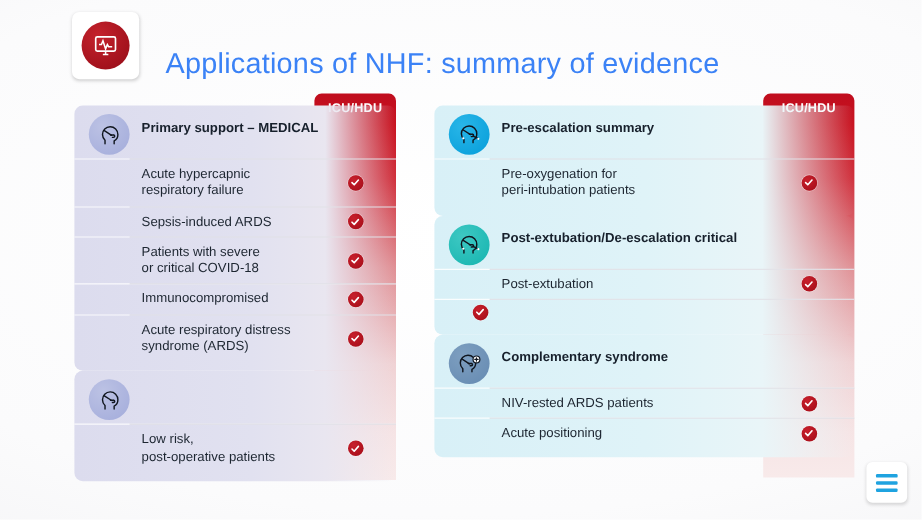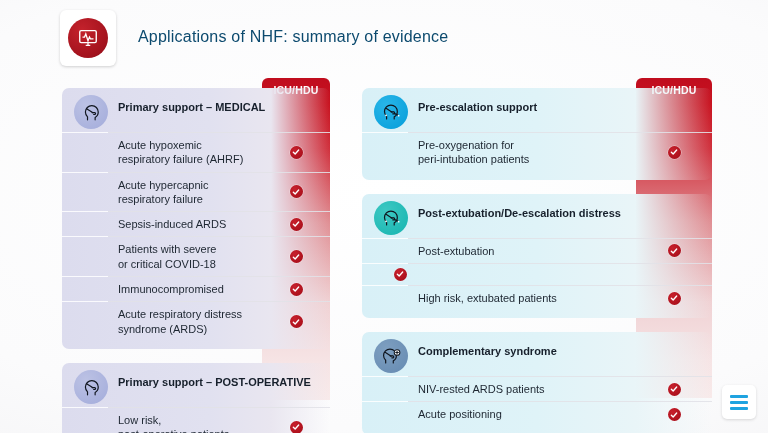--- a/index.html
+++ b/index.html
@@ -30,24 +30,24 @@
   .logo-circle {
     width: 40px; height: 40px;
     border-radius: 50%;
     background: radial-gradient(circle at 35% 30%, #c4222c 0%, #a3121d 70%, #8e0f19 100%);
     display: flex; align-items: center; justify-content: center;
   }
 
   
   .deck-title {
     position: absolute;
-    left: 138px; top: 28px;
-    font-size: 16px;
+    left: 138px; top: 40px;
+    font-size: 24px;
     font-weight: 400;
-    color: #0c4a6e;
+    color: #3b82f6;
     letter-spacing: .2px;
     white-space: nowrap;
   }
 
   
   .col {
     position: absolute;
     top: 88px;
     width: 270px;
   }
@@ -74,21 +74,20 @@
     font-weight: bold;
     text-align: center;
     padding-top: 6px;
     letter-spacing: .2px;
   }
 
   
   .card {
     position: relative;
     border-radius: 7px;
-    margin-bottom: 14px;
     padding: 9px 0 8px 0;
     z-index: 2;
     background: transparent;
   }
   .card::before {
     content: "";
     position: absolute; inset: 0;
     border-radius: 7px;
     z-index: -1;
   }
@@ -214,31 +213,20 @@
       <div class="icon-circle ic-lav">
         <svg width="22" height="22" viewBox="0 0 24 24" fill="none" stroke="#10161f" stroke-width="1.3" stroke-linecap="round" stroke-linejoin="round">
           <path d="M16.5 20.5v-2.6c2-1 3.4-3.2 3.4-5.8 0-4-3.1-7.1-7-7.1s-7 3.2-7 7.1c0 2.1.9 3.9 2.3 5.2v3.2"></path>
           <path d="M13.2 12.6h2.6M16 12.6c.6 0 1 .5 1 1.1 0 .6-.5 1-1.1 1h-1"></path>
           <path d="M7.6 8.6l6.6 4.2"></path>
         </svg>
       </div>
       <div class="card-title">Primary support – MEDICAL</div>
     </div>
     <div class="row">
-      <div class="row-label">Acute hypoxemic
-respiratory failure (AHRF)</div>
-      <div class="row-mark">
-          <div class="check">
-            <svg width="8" height="8" viewBox="0 0 24 24" fill="none" stroke="#fff" stroke-width="4" stroke-linecap="round" stroke-linejoin="round">
-              <path d="M4 12.5l5.5 5.5L20 6"></path>
-            </svg>
-          </div>
-        </div>
-    </div>
-    <div class="row">
       <div class="row-label">Acute hypercapnic
 respiratory failure</div>
       <div class="row-mark">
           <div class="check">
             <svg width="8" height="8" viewBox="0 0 24 24" fill="none" stroke="#fff" stroke-width="4" stroke-linecap="round" stroke-linejoin="round">
               <path d="M4 12.5l5.5 5.5L20 6"></path>
             </svg>
           </div>
         </div>
     </div>
@@ -288,21 +276,20 @@
 
   <div class="card card-lav">
     <div class="card-head">
       <div class="icon-circle ic-lav">
         <svg width="22" height="22" viewBox="0 0 24 24" fill="none" stroke="#10161f" stroke-width="1.3" stroke-linecap="round" stroke-linejoin="round">
           <path d="M16.5 20.5v-2.6c2-1 3.4-3.2 3.4-5.8 0-4-3.1-7.1-7-7.1s-7 3.2-7 7.1c0 2.1.9 3.9 2.3 5.2v3.2"></path>
           <path d="M13.2 12.6h2.6M16 12.6c.6 0 1 .5 1 1.1 0 .6-.5 1-1.1 1h-1"></path>
           <path d="M7.6 8.6l6.6 4.2"></path>
         </svg>
       </div>
-      <div class="card-title">Primary support – POST-OPERATIVE</div>
     </div>
     <div class="row">
       <div class="row-label">Low risk,
 post-operative patients</div>
       <div class="row-mark">
           <div class="check">
             <svg width="8" height="8" viewBox="0 0 24 24" fill="none" stroke="#fff" stroke-width="4" stroke-linecap="round" stroke-linejoin="round">
               <path d="M4 12.5l5.5 5.5L20 6"></path>
             </svg>
           </div>
@@ -319,21 +306,21 @@
     <div class="card-head">
       <div class="icon-circle ic-blue">
         <svg width="22" height="22" viewBox="0 0 24 24" fill="none" stroke="#10161f" stroke-width="1.3" stroke-linecap="round" stroke-linejoin="round">
           <path d="M15.5 19.5v-2.2c2-1 3.4-3.2 3.4-5.8 0-4-3.1-7.1-7-7.1s-7 3.2-7 7.1c0 2.1.9 3.9 2.3 5.2v2.8"></path>
           <path d="M12.2 11.9h2.6M15 11.9c.6 0 1 .5 1 1.1 0 .6-.5 1-1.1 1h-1"></path>
           <path d="M6.6 8l6.6 4.2M15.5 13.5l4.5 2.2"></path>
           <circle cx="6.6" cy="15.6" r="1" fill="#ffffff" stroke="none"></circle>
           <circle cx="20.3" cy="16" r="1" fill="#ffffff" stroke="none"></circle>
         </svg>
       </div>
-      <div class="card-title">Pre-escalation support</div>
+      <div class="card-title">Pre-escalation summary</div>
     </div>
     <div class="row">
       <div class="row-label">Pre-oxygenation for
 peri-intubation patients</div>
       <div class="row-mark">
           <div class="check">
             <svg width="8" height="8" viewBox="0 0 24 24" fill="none" stroke="#fff" stroke-width="4" stroke-linecap="round" stroke-linejoin="round">
               <path d="M4 12.5l5.5 5.5L20 6"></path>
             </svg>
           </div>
@@ -345,43 +332,33 @@
     <div class="card-head">
       <div class="icon-circle ic-teal">
         <svg width="22" height="22" viewBox="0 0 24 24" fill="none" stroke="#10161f" stroke-width="1.3" stroke-linecap="round" stroke-linejoin="round">
           <path d="M15.5 19.5v-2.2c2-1 3.4-3.2 3.4-5.8 0-4-3.1-7.1-7-7.1s-7 3.2-7 7.1c0 2.1.9 3.9 2.3 5.2v2.8"></path>
           <path d="M12.2 11.9h2.6M15 11.9c.6 0 1 .5 1 1.1 0 .6-.5 1-1.1 1h-1"></path>
           <path d="M6.6 8l6.6 4.2M15.5 13.5l4.5 2.2"></path>
           <circle cx="6.6" cy="15.6" r="1" fill="#ffffff" stroke="none"></circle>
           <circle cx="20.3" cy="16" r="1" fill="#ffffff" stroke="none"></circle>
         </svg>
       </div>
-      <div class="card-title">Post-extubation/De-escalation  distress</div>
+      <div class="card-title">Post-extubation/De-escalation  critical</div>
     </div>
     <div class="row">
       <div class="row-label">Post-extubation</div>
       <div class="row-mark">
           <div class="check">
             <svg width="8" height="8" viewBox="0 0 24 24" fill="none" stroke="#fff" stroke-width="4" stroke-linecap="round" stroke-linejoin="round">
               <path d="M4 12.5l5.5 5.5L20 6"></path>
             </svg>
           </div>
         </div>
     </div>
     <div class="row">
-      <div class="row-mark">
-          <div class="check">
-            <svg width="8" height="8" viewBox="0 0 24 24" fill="none" stroke="#fff" stroke-width="4" stroke-linecap="round" stroke-linejoin="round">
-              <path d="M4 12.5l5.5 5.5L20 6"></path>
-            </svg>
-          </div>
-        </div>
-    </div>
-    <div class="row">
-      <div class="row-label">High risk, extubated patients</div>
       <div class="row-mark">
           <div class="check">
             <svg width="8" height="8" viewBox="0 0 24 24" fill="none" stroke="#fff" stroke-width="4" stroke-linecap="round" stroke-linejoin="round">
               <path d="M4 12.5l5.5 5.5L20 6"></path>
             </svg>
           </div>
         </div>
     </div>
   </div>
 

